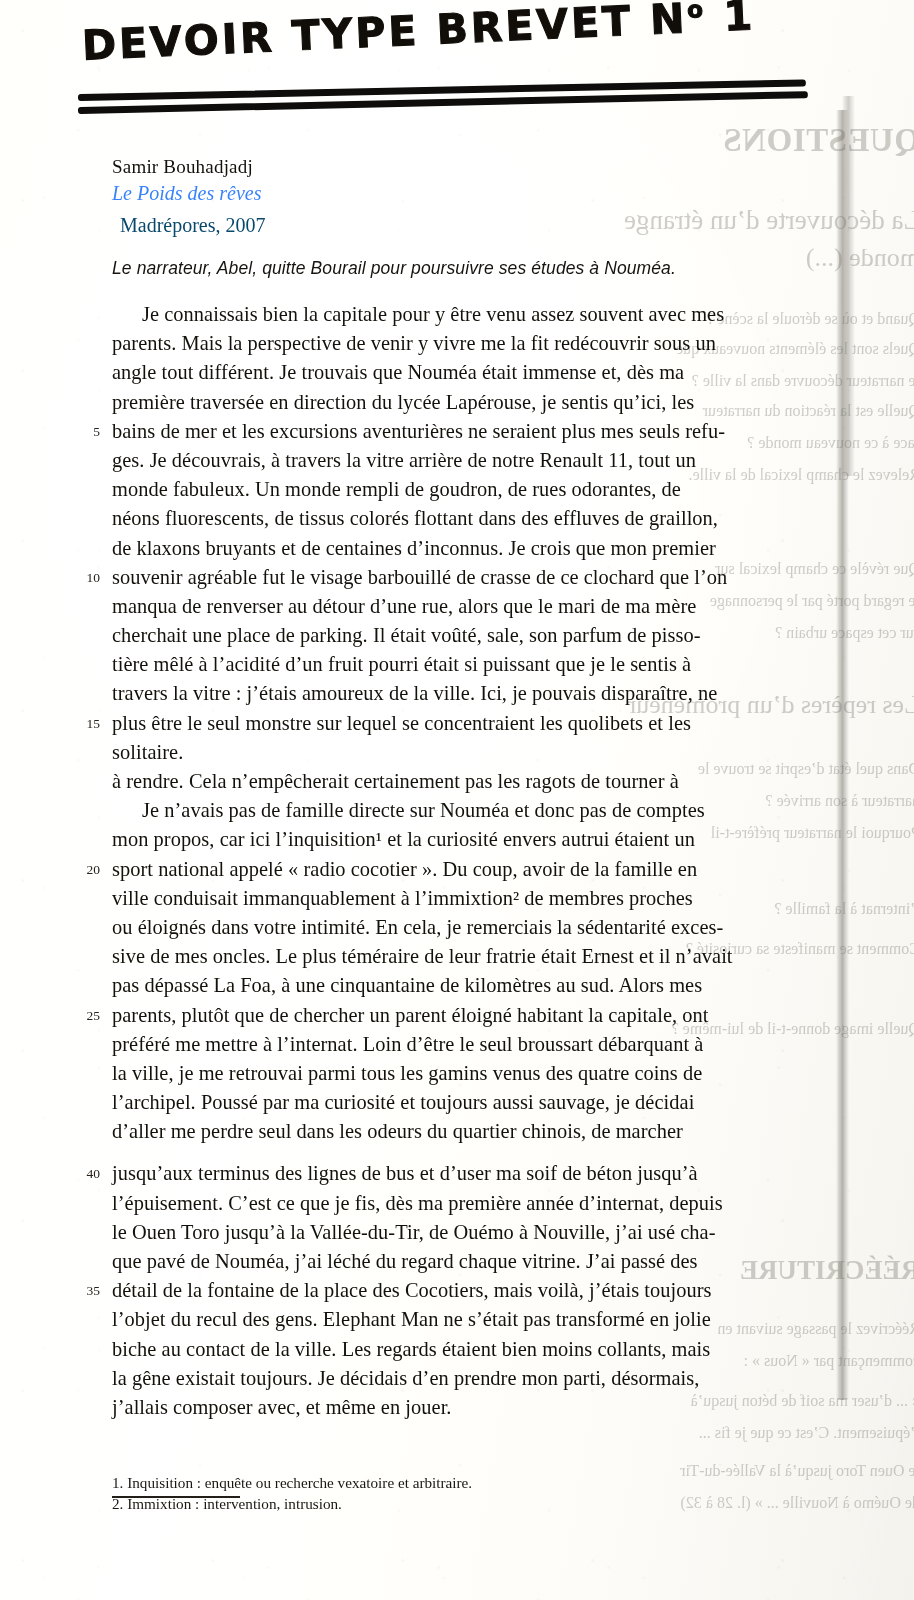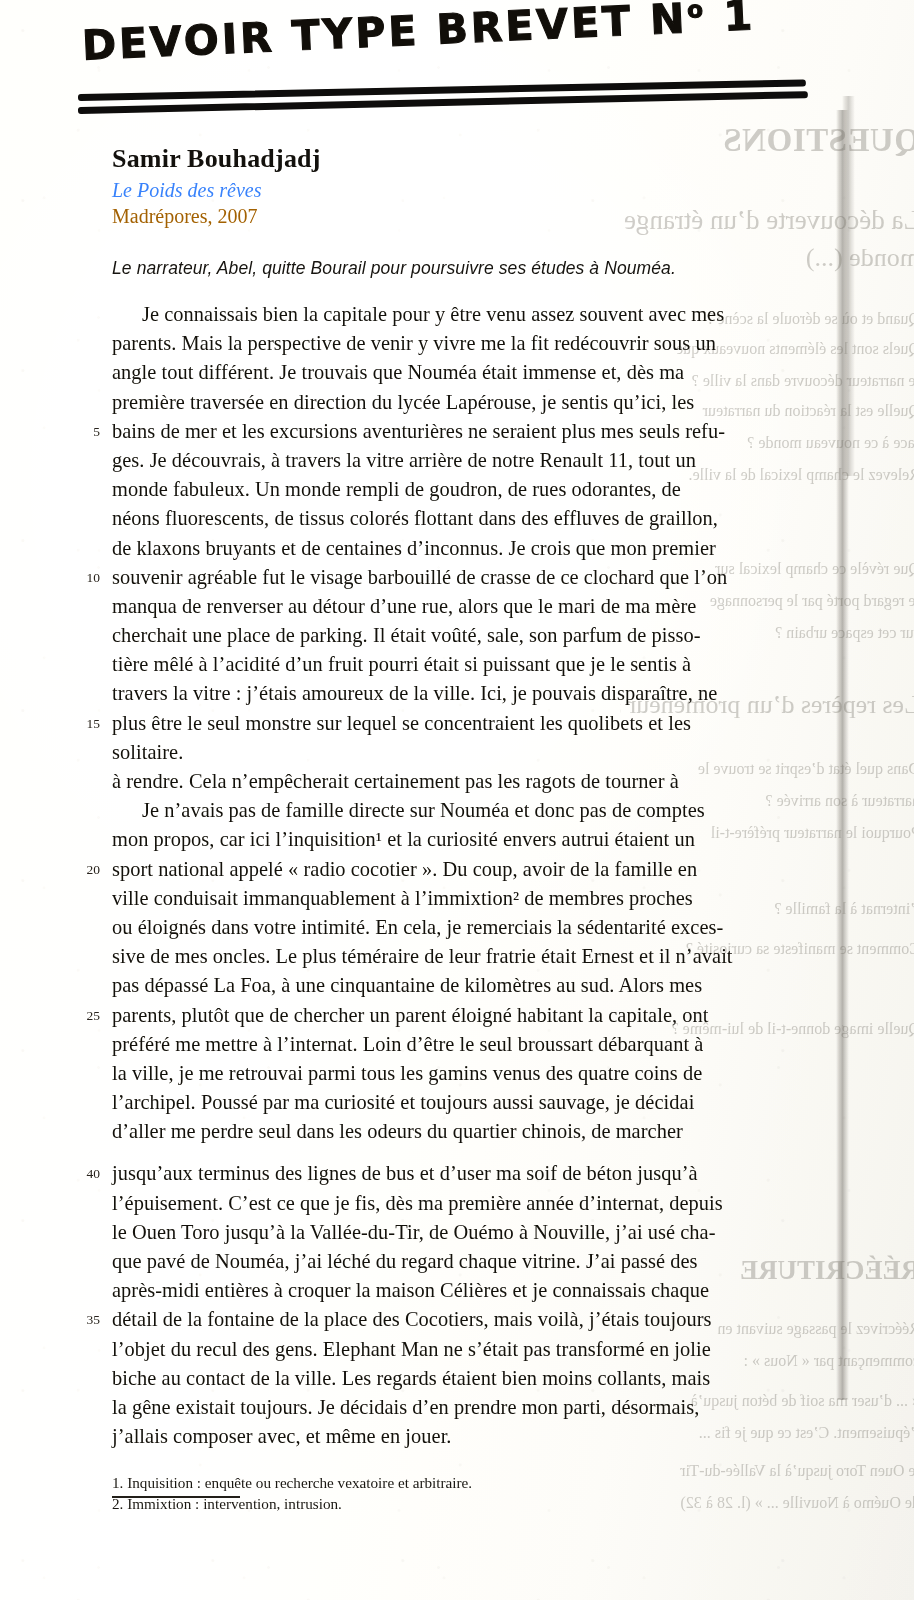--- a/index.html
+++ b/index.html
@@ -144,39 +144,39 @@
   }
 
   
   .src-block {
     position: absolute;
     left: 112px;
     top: 140px;
     width: 520px;
   }
   .src-author {
-    font-size: 26px;
-    font-weight: bold;
+    font-size: 19px;
+    font-weight: normal;
     letter-spacing: .2px;
     line-height: 1.18;
-    margin: 4px 0 3px 0;
+    margin: 16px 0 3px 0;
     color: #171511;
   }
   .src-work {
     font-size: 20px;
     font-style: italic;
     line-height: 1.2;
     margin: 0 0 2px 0;
     color: #3b82f6;
   }
   .src-pub {
     font-size: 20px;
     line-height: 1.2;
-    margin: 0;
-    color: #a16207;
+    margin: 8px;
+    color: #0c4a6e;
   }
 
   
   .chapeau {
     position: absolute;
     left: 112px;
     top: 258px;
     width: 700px;
     font-family: "Liberation Sans", sans-serif;
     font-style: italic;
@@ -321,21 +321,20 @@
       <div class="tline"><span class="lnum">25</span><span>parents, plutôt que de chercher un parent éloigné habitant la capitale, ont</span></div>
       <div class="tline"><span class="lnum"></span><span>préféré me mettre à l’internat. Loin d’être le seul broussart débarquant à</span></div>
       <div class="tline"><span class="lnum"></span><span>la ville, je me retrouvai parmi tous les gamins venus des quatre coins de</span></div>
       <div class="tline"><span class="lnum"></span><span>l’archipel. Poussé par ma curiosité et toujours aussi sauvage, je décidai</span></div>
       <div class="tline"><span class="lnum"></span><span>d’aller me perdre seul dans les odeurs du quartier chinois, de marcher</span></div>
       <div class="para-gap"></div>
       <div class="tline"><span class="lnum">40</span><span>jusqu’aux terminus des lignes de bus et d’user ma soif de béton jusqu’à</span></div>
       <div class="tline"><span class="lnum"></span><span>l’épuisement. C’est ce que je fis, dès ma première année d’internat, depuis</span></div>
       <div class="tline"><span class="lnum"></span><span>le Ouen Toro jusqu’à la Vallée-du-Tir, de Ouémo à Nouville, j’ai usé cha-</span></div>
       <div class="tline"><span class="lnum"></span><span>que pavé de Nouméa, j’ai léché du regard chaque vitrine. J’ai passé des</span></div>
-      <div class="tline"><span class="lnum"></span><span>après-midi entières à croquer la maison Célières et je connaissais chaque</span></div>
       <div class="tline"><span class="lnum">35</span><span>détail de la fontaine de la place des Cocotiers, mais voilà, j’étais toujours</span></div>
       <div class="tline"><span class="lnum"></span><span>l’objet du recul des gens. Elephant Man ne s’était pas transformé en jolie</span></div>
       <div class="tline"><span class="lnum"></span><span>biche au contact de la ville. Les regards étaient bien moins collants, mais</span></div>
       <div class="tline"><span class="lnum"></span><span>la gêne existait toujours. Je décidais d’en prendre mon parti, désormais,</span></div>
       <div class="tline"><span class="lnum"></span><span>j’allais composer avec, et même en jouer.</span></div>
     </div>
 
   <div class="fn-rule"></div>
   <div class="footnotes" id="footnotes">
       <div class="fn-line">1. Inquisition : enquête ou recherche vexatoire et arbitraire.</div>

